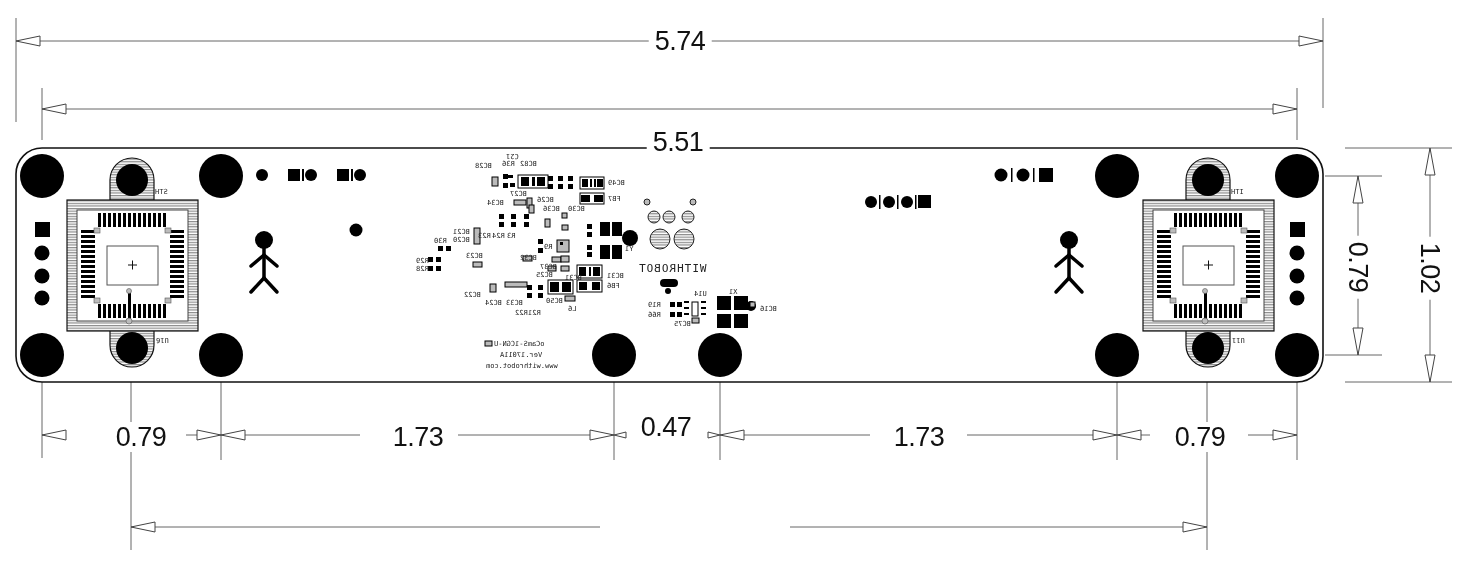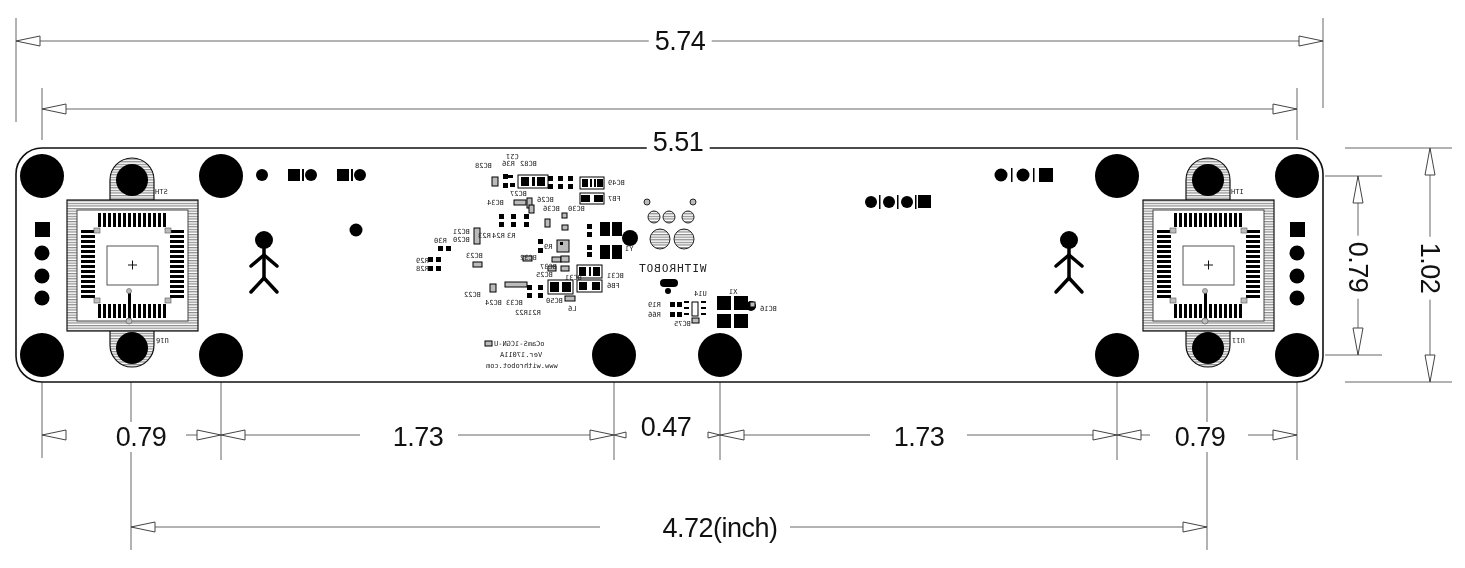--- a/index.html
+++ b/index.html
@@ -433,21 +433,20 @@
   
   <div class="dimtext" style="left:680px;top:41px;">5.74</div>
   <div class="dimtext" style="left:678px;top:110px;margin-top:32px;">5.51</div>
   <div class="dimtext vert" style="left:1430px;top:268px;">1.02</div>
   <div class="dimtext vert" style="left:1358px;top:267px;">0.79</div>
   <div class="dimtext" style="left:141px;top:437px;">0.79</div>
   <div class="dimtext" style="left:418px;top:437px;">1.73</div>
   <div class="dimtext" style="left:666px;top:427px;padding:0 2px;">0.47</div>
   <div class="dimtext" style="left:919px;top:437px;">1.73</div>
   <div class="dimtext" style="left:1200px;top:437px;">0.79</div>
-  <div class="dimtext" style="left:720px;top:528px;">4.72(inch)</div>
 
   
   <div class="silk" style="left:155px;top:188px;">STH</div>
   <div class="silk up" style="left:156px;top:336px;">U16</div>
   <div class="silk" style="left:1231px;top:188px;">IТH</div>
   <div class="silk up" style="left:1232px;top:336px;">U11</div>
 
   <div class="silk big" style="left:638px;top:265px;">WITHROBOT</div>
   <div class="silk" style="left:494px;top:340px;">oCamS-1CGN-U</div>
   <div class="silk" style="left:500px;top:351px;">Ver.17011A</div>

